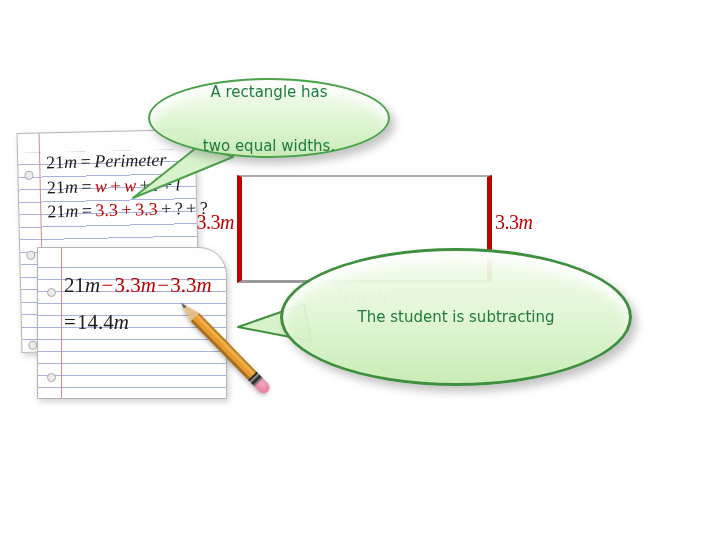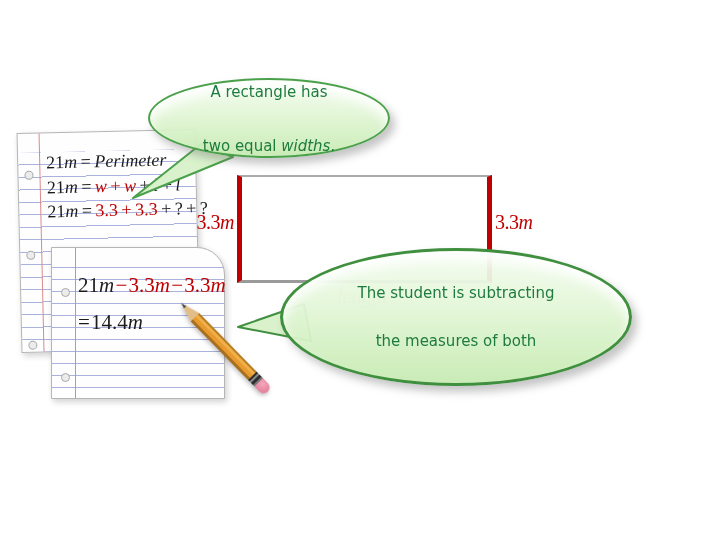--- a/index.html
+++ b/index.html
@@ -3,39 +3,39 @@
 <meta charset="utf-8">
 <style>
   html,body{margin:0;padding:0;background:#fff;}
   .slide{position:relative;width:720px;height:540px;background:#ffffff;overflow:hidden;
          font-family:"Liberation Sans",sans-serif;}
 
   
   .paper{position:absolute;background:#fefefe;border:1px solid #b5b5b5;
          box-shadow:2px 3px 6px rgba(0,0,0,0.18);}
   .paper1{left:19px;top:131px;width:177px;height:218px;transform:rotate(-1.3deg);z-index:1;}
-  .paper2{left:51px;top:247px;width:172px;height:150px;border-radius:0 28px 0 0;z-index:2;}
+  .paper2{left:37px;top:247px;width:172px;height:150px;border-radius:0 28px 0 0;z-index:2;padding-left:16px;}
   .ruled{position:absolute;left:0;right:0;bottom:0;
          background:repeating-linear-gradient(to bottom,transparent 0,transparent 11.5px,#a9b1dd 11.5px,#a9b1dd 12.5px);}
   .paper1 .ruled{top:19px;}
   .paper2 .ruled{top:8px;background:repeating-linear-gradient(to bottom,transparent 0,transparent 11px,#a9b1dd 11px,#a9b1dd 12px);}
   .margin{position:absolute;top:0;bottom:0;width:1px;background:#d98a8a;}
   .paper1 .margin{left:21px;}
   .paper2 .margin{left:23px;}
   .hole{position:absolute;width:7px;height:7px;border-radius:50%;background:#ececec;border:1px solid #a9a9a9;}
 
   
   .eq{position:absolute;font-family:"Liberation Serif",serif;line-height:1;white-space:nowrap;}
   .p1eq{left:28px;font-size:18px;word-spacing:-1px;}
   .p1eq1{top:20px;} .p1eq2{top:45px;} .p1eq3{top:69px;}
   .p2eq{left:26px;font-size:21px;word-spacing:-4px;}
   .p2eq1{top:27px;} .p2eq2{top:64px;}
   .t-blk{color:#1c1c1c;} .t-blk-it{color:#1c1c1c;font-style:italic;}
   .t-red{color:#c00000;} .t-red-it{color:#c00000;font-style:italic;}
-  .t-g{color:#1e7b3e;} .t-g-it{color:#1e7b3e;font-style:italic;}
+  .t-g{color:#1e7b3e;} .t-g-it{color:#1e7b3e;}
   .t-faint-it{color:rgba(195,120,120,0.5);font-style:italic;}
 
   
   .rect-diagram{position:absolute;left:237px;top:175px;width:255px;height:108px;box-sizing:border-box;
                 border-top:2px solid #ababab;border-bottom:3px solid #9a9a9a;
                 border-left:5px solid #c00000;border-right:5px solid #c00000;z-index:2;background:#fff;}
   .label-left{left:192px;top:212px;width:42px;font-size:20px;text-align:right;letter-spacing:-0.5px;z-index:2;}
   .label-right{left:495px;top:212px;font-size:20px;letter-spacing:-0.5px;z-index:2;}
   .faint-label{left:337px;top:286px;font-size:20px;z-index:3;}
 
@@ -103,21 +103,20 @@
     <polygon points="6,31 72,8 79,45" fill="#d9f2cc" stroke="#3f8f3f" stroke-width="2" stroke-linejoin="round"></polygon>
   </svg>
 
   <div class="bubble bubble1">
     <div><span class="t-g">A rectangle has</span></div>
     <div><span class="t-g">two equal </span><span class="t-g-it">widths</span><span class="t-g">.</span></div>
   </div>
 
   <div class="bubble bubble2">
     <div><span class="t-g">The student is subtracting</span></div>
-    <div><span class="t-g">the measures of both</span></div>
   </div>
 
   <div class="pencil">
     <div class="p-cone"></div>
     <div class="p-body"></div>
     <div class="p-ferrule"></div>
     <div class="p-eraser"></div>
   </div>
 
 </div>

